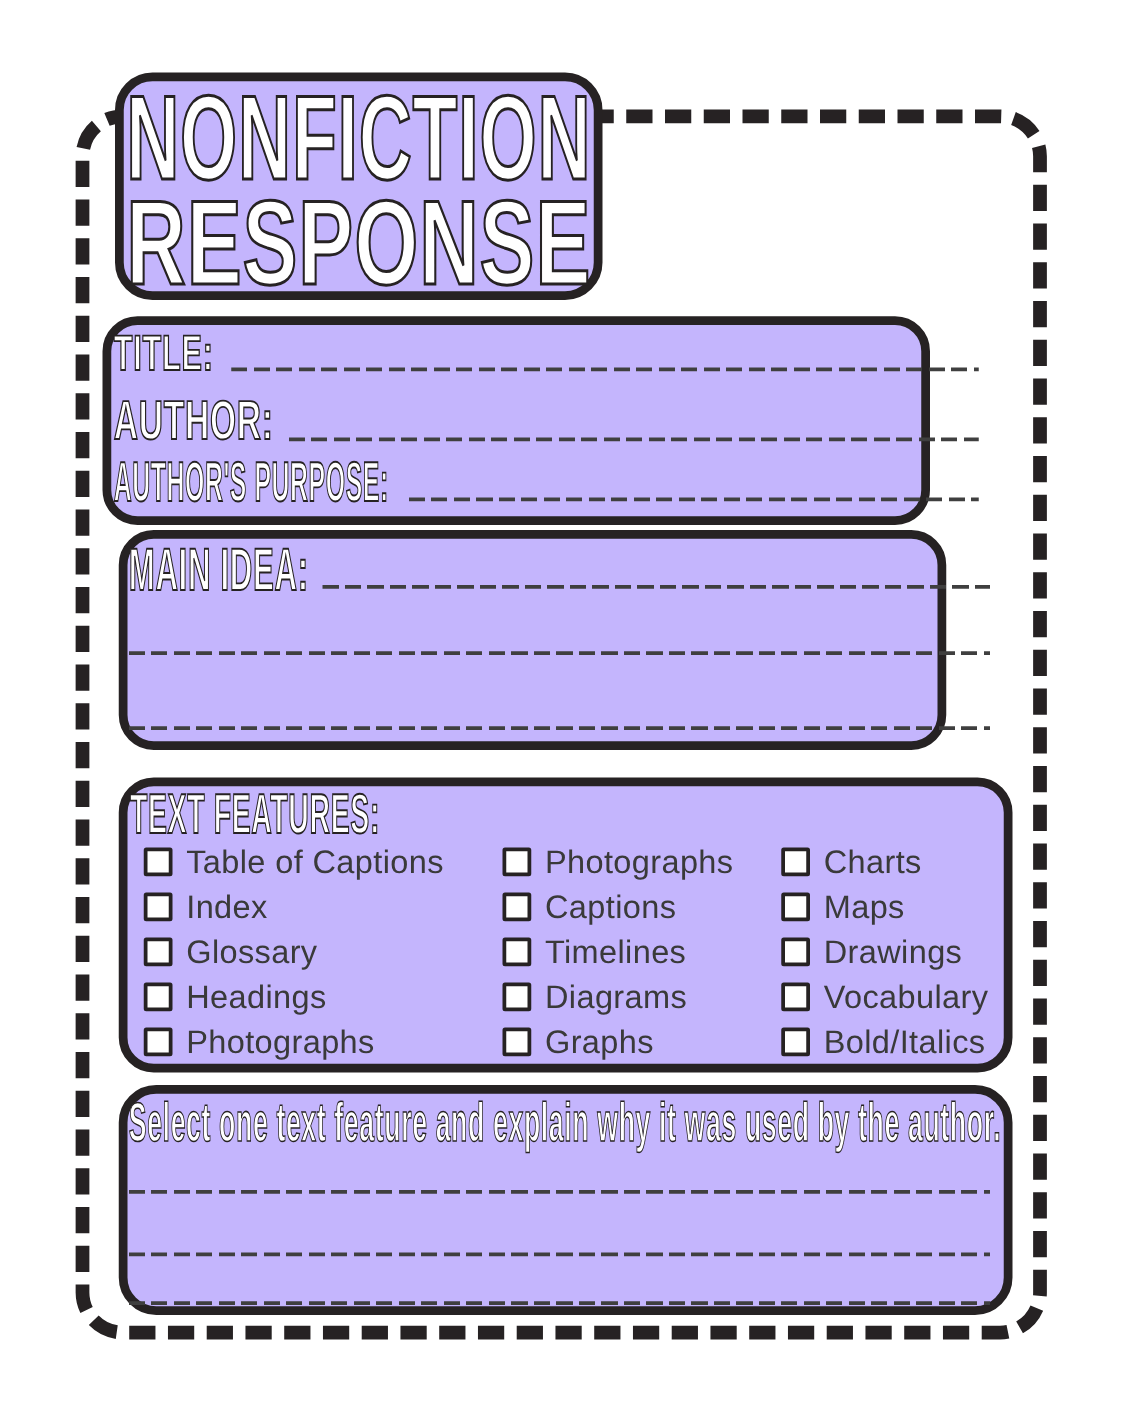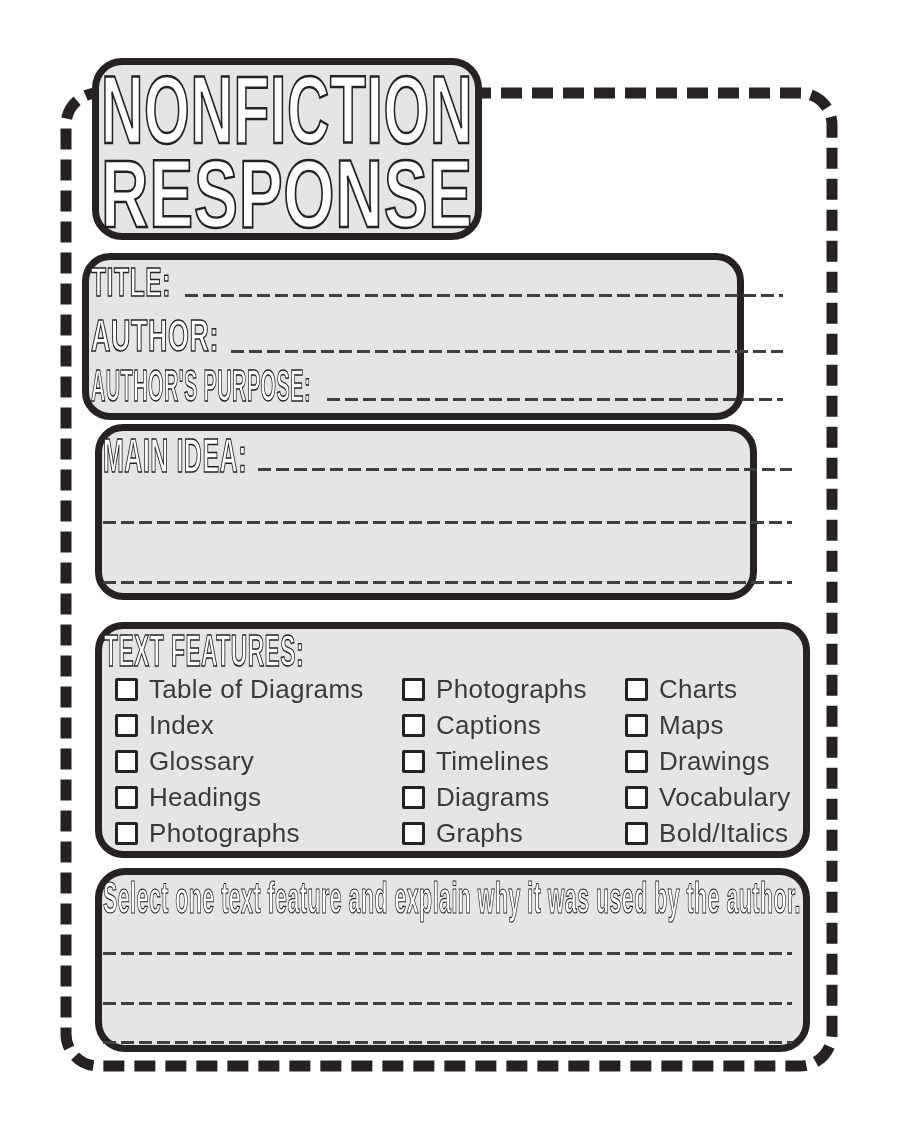--- a/index.html
+++ b/index.html
@@ -7,21 +7,21 @@
     --line-ink:#3f3f3f;
   }
   html,body{margin:0;padding:0;background:#ffffff;}
   body{
     width:900px;height:1137px;position:relative;overflow:hidden;
     font-family:"Liberation Sans",sans-serif;
   }
   .page{position:absolute;inset:0;}
   .border-svg{position:absolute;left:0;top:0;}
   .box{
-    position:absolute;background:#e5e5e5;border:7px solid var(--ink);
+    position:absolute;background:#c4b5fd;border:7px solid var(--ink);
     border-radius:30px;box-sizing:border-box;
   }
   .label-svg{position:absolute;overflow:visible;}
   .label-svg text{
     font-family:"Liberation Sans",sans-serif;font-weight:bold;
     fill:#ffffff;stroke:var(--ink);stroke-width:1.5px;
     letter-spacing:1px;
   }
   .title-svg text{stroke-width:2.4px;}
   .prompt-svg text{stroke-width:1.2px;}
@@ -88,21 +88,21 @@
   </div>
 
   <div class="box" style="left:95px;top:622px;width:715px;height:236px;border-radius:28px;padding-left:12px;">
     <svg class="label-svg" style="left:1px;top:2px;" width="206" height="40" viewBox="0 0 206 40">
       <text x="1" y="35" font-size="45" textLength="200" lengthAdjust="spacingAndGlyphs">TEXT FEATURES:</text>
     </svg>
 
     <div class="cb-grid">
       <div class="cb-item">
         <span class="cb-box"></span>
-        <span class="cb-label">Table of Diagrams</span>
+        <span class="cb-label">Table of Captions</span>
       </div>
       <div class="cb-item">
         <span class="cb-box"></span>
         <span class="cb-label">Photographs</span>
       </div>
       <div class="cb-item">
         <span class="cb-box"></span>
         <span class="cb-label">Charts</span>
       </div>
 

